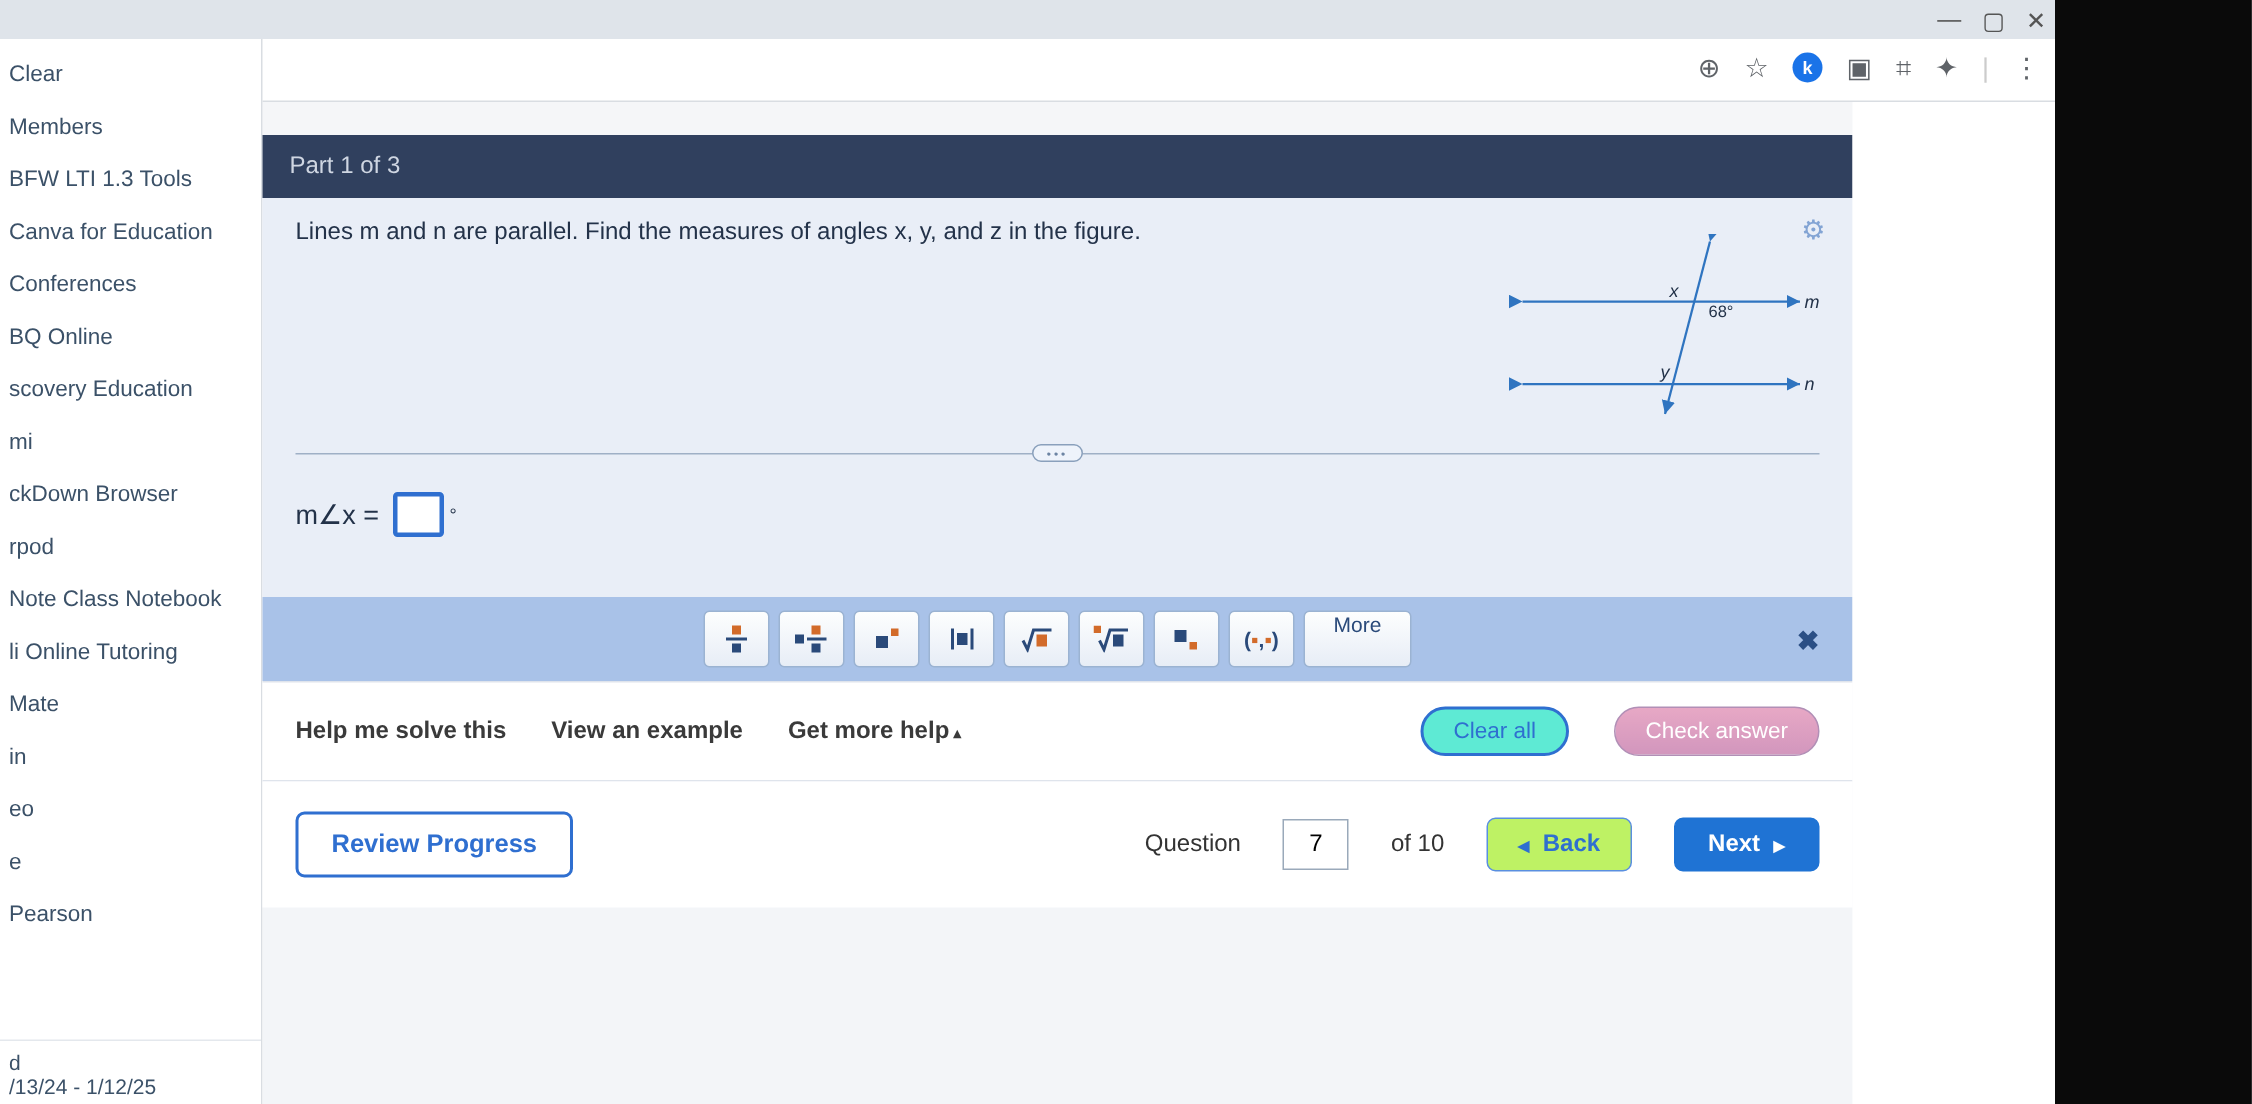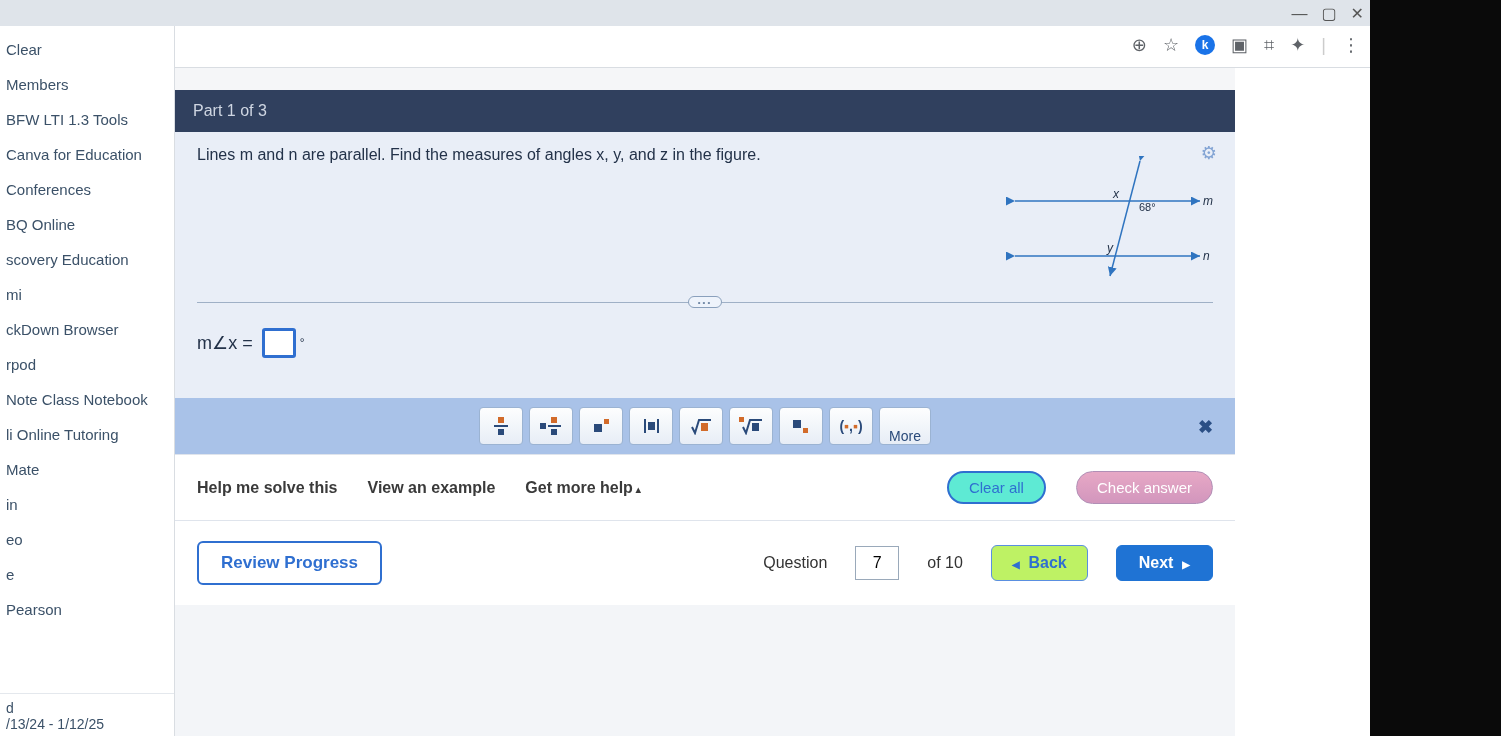--- a/index.html
+++ b/index.html
@@ -28,21 +28,21 @@
   .fig-svg { position:absolute; right:20px; top:-20px; }
   .hr-wrap { position:relative; height:14px; background:#e9eef7; }
   .hr-line { position:absolute; left:22px; right:22px; top:6px; border-top:1px solid #9fb0c6; }
   .hr-handle { position:absolute; left:50%; top:0; transform:translateX(-50%); width:34px; height:12px; border:1px solid #8aa0bc; border-radius:8px; background:#eef3fb; display:flex; align-items:center; justify-content:center; font-size:8px; color:#6c84a3; letter-spacing:2px; }
   .answer-row { background:#e9eef7; padding:18px 10px 40px 22px; color:#233249; font-size:18px; display:flex; align-items:center; gap:2px; }
   .answer-input { width:34px; height:30px; border:3px solid #2f6fd0; border-radius:3px; background:#fff; text-align:center; font-size:15px; outline:none; }
   .deg-sup { font-size:12px; vertical-align:super; margin-left:2px; color:#233249; }
 
   .math-toolbar { background:#a9c2e8; height:56px; position:relative; display:flex; align-items:center; justify-content:center; gap:6px; }
   .mt-btn { width:44px; height:38px; background:linear-gradient(#fdfefe,#e7edf6); border:1px solid #9bb3d2; border-radius:4px; display:flex; align-items:center; justify-content:center; font-size:14px; color:#2a4a7a; cursor:pointer; }
-  .mt-more { width:52px; background:linear-gradient(#fdfefe,#e7edf6); border:1px solid #9bb3d2; border-radius:4px; height:38px; display:flex; align-items:flex-end; justify-content:center; font-size:14px; color:#2a4a7a; cursor:pointer; }
+  .mt-more { width:72px; background:linear-gradient(#fdfefe,#e7edf6); border:1px solid #9bb3d2; border-radius:4px; height:38px; display:flex; align-items:flex-start; justify-content:center; font-size:14px; color:#2a4a7a; cursor:pointer; }
   .mt-close { position:absolute; right:22px; top:18px; color:#2b4f85; font-size:18px; font-weight:bold; cursor:pointer; }
 
   .help-row { background:#fff; padding:16px 22px; display:flex; align-items:center; gap:30px; color:#3a3a3a; font-size:16px; border-top:1px solid #dfe4ec; border-bottom:1px solid #dfe4ec; }
   .help-link { font-weight:bold; color:#3a3a3a; cursor:pointer; }
   .help-more { font-weight:bold; color:#3a3a3a; cursor:pointer; }
   .help-more::after { content:" \25B4"; font-size:10px; }
   .help-spacer { flex:1; }
   .clear-all { border:2px solid #2f6fd0; color:#2f6fd0; background:#5eead4; border-radius:22px; padding:6px 20px; font-size:15px; cursor:pointer; }
   .check-ans { border:1px solid #b18fb6; color:#fff; background:linear-gradient(#e7a8c5,#d296bd); border-radius:22px; padding:7px 20px; font-size:15px; cursor:pointer; }
 

